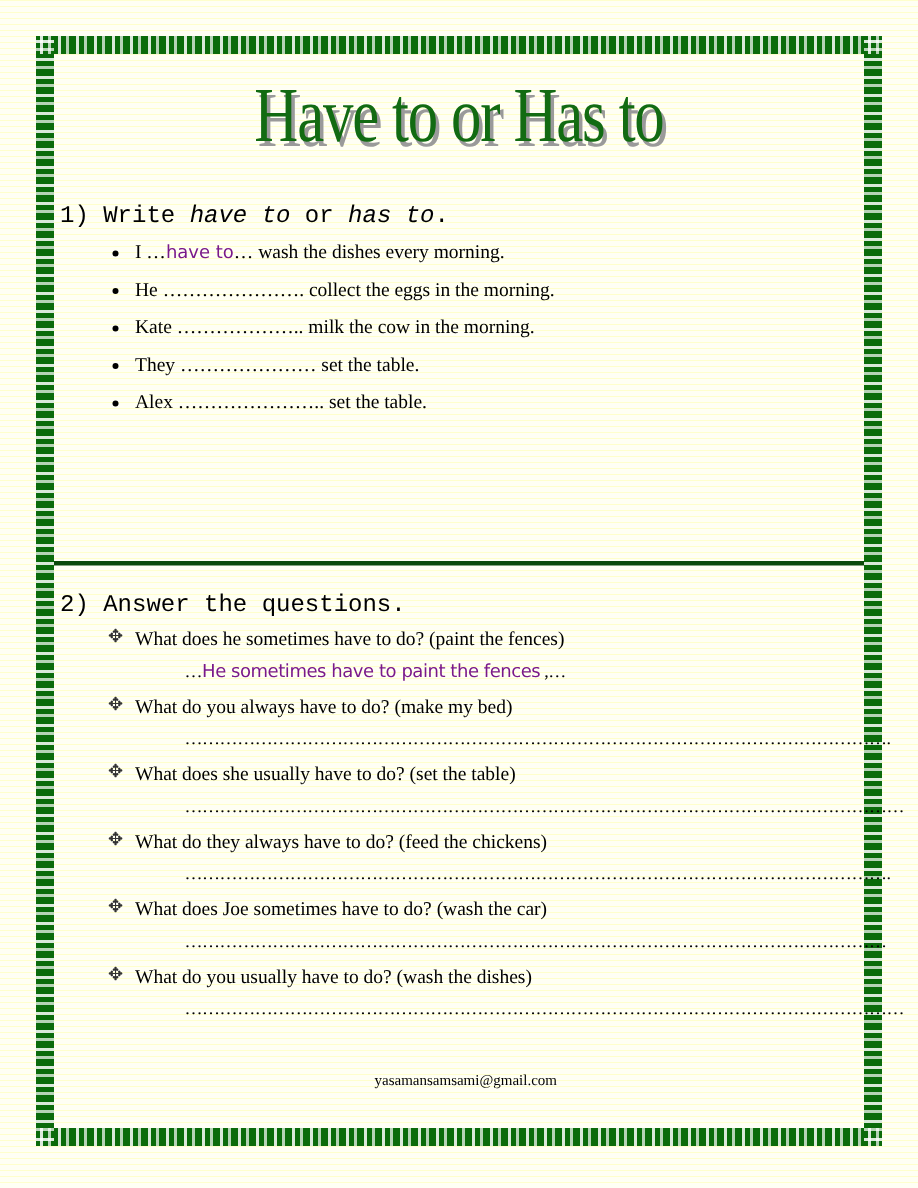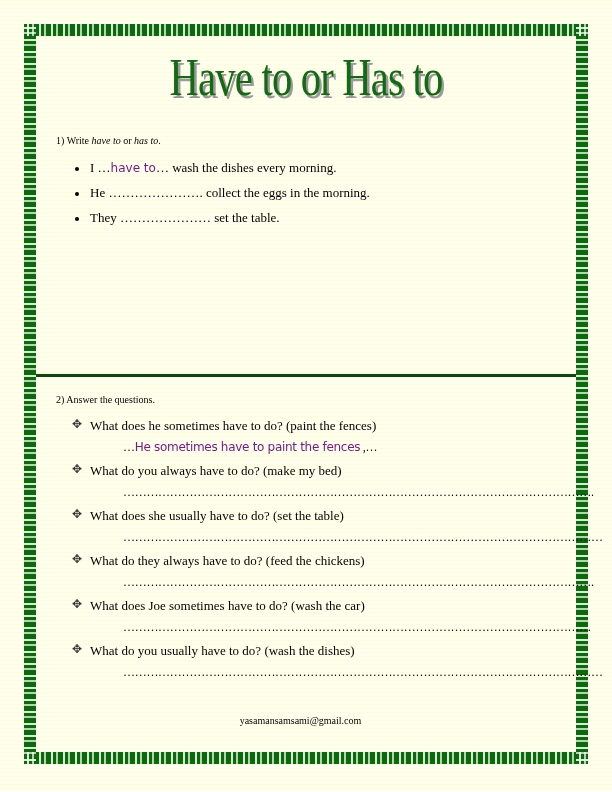--- a/index.html
+++ b/index.html
@@ -27,57 +27,59 @@
     .title {
       position: absolute; left: 0; width: 612px; top: 52px; text-align: center;
       font-family: "Liberation Serif", "DejaVu Serif", serif;
       font-size: 52px; color: #126b12; letter-spacing: -1px;
       transform: scaleX(0.78);
       text-shadow: 3px 3px 0 #9a9a9a;
       line-height: 1;
     }
     .title span { display: inline-block; }
     .section-heading {
-      position: absolute; left: 56px; font-size: 10px;
+      position: absolute; left: 40px; font-size: 16px; font-family: Liberation Mono, monospace;
     }
     .section-heading i { font-style: italic; }
     .s1 { top: 135px; }
     .s2 { top: 394px; }
     .bullets1 { position: absolute; left: 72px; top: 160px; margin: 0; padding: 0; list-style: none; }
     .bullets1 li { height: 25px; font-size: 13px; position: relative; padding-left: 18px; white-space: nowrap; }
     .bullets1 li::before {
       content: ""; position: absolute; left: 3px; top: 7px; width: 4px; height: 4px; border-radius: 50%; background: #000;
     }
     .answer { font-family: "DejaVu Sans", sans-serif; color: #7a1a8a; font-size: 12px; }
     .divider {
       position: absolute; left: 36px; width: 540px; top: 374px; height: 3px; background: #0a4a0a;
     }
     .questions { position: absolute; left: 72px; top: 418px; }
     .q { position: relative; height: 45px; font-size: 13px; }
     .q .qtext { position: absolute; left: 18px; top: 0; white-space: nowrap; }
     .q .qicon { position: absolute; left: 0; top: -1px; font-size: 12px; color: #333; }
     .q .qline { position: absolute; left: 18px; top: 22px; white-space: nowrap; letter-spacing: -0.3px; font-size: 12px; margin-left: 33px; }
-    .email { position: absolute; left: 5px; width: 591px; text-align: center; top: 715px; font-size: 10px; }
+    .email { position: absolute; left: 15px; width: 591px; text-align: center; top: 715px; font-size: 10px; }
   </style>
 </head>
 <body>
 
 <div class="frame"></div>
 <div class="frame-pattern"></div>
 
 <div class="title"><span>Have to or Has to</span></div>
 
 <div class="section-heading s1">
   <span>1)  Write </span><i>have to</i><span> or </span><i>has to</i><span>.</span>
 </div>
 
 <ul class="bullets1">
   <li><span>I …</span><span class="answer">have to</span><span>… wash the dishes every morning.</span></li>
   <li><span>He </span><span class="answer"></span><span>…………………. collect the eggs in the morning.</span></li>
+  <li><span>Kate </span><span class="answer"></span><span>……………….. milk the cow in the morning.</span></li>
   <li><span>They </span><span class="answer"></span><span>………………… set the table.</span></li>
+  <li><span>Alex </span><span class="answer"></span><span>………………….. set the table.</span></li>
 </ul>
 
 <div class="divider"></div>
 
 <div class="section-heading s2">2)  Answer the questions.</div>
 
 <div class="questions">
   <div class="q">
     <span class="qicon">✥</span>
     <span class="qtext">What does he sometimes have to do? (paint the fences)</span>

